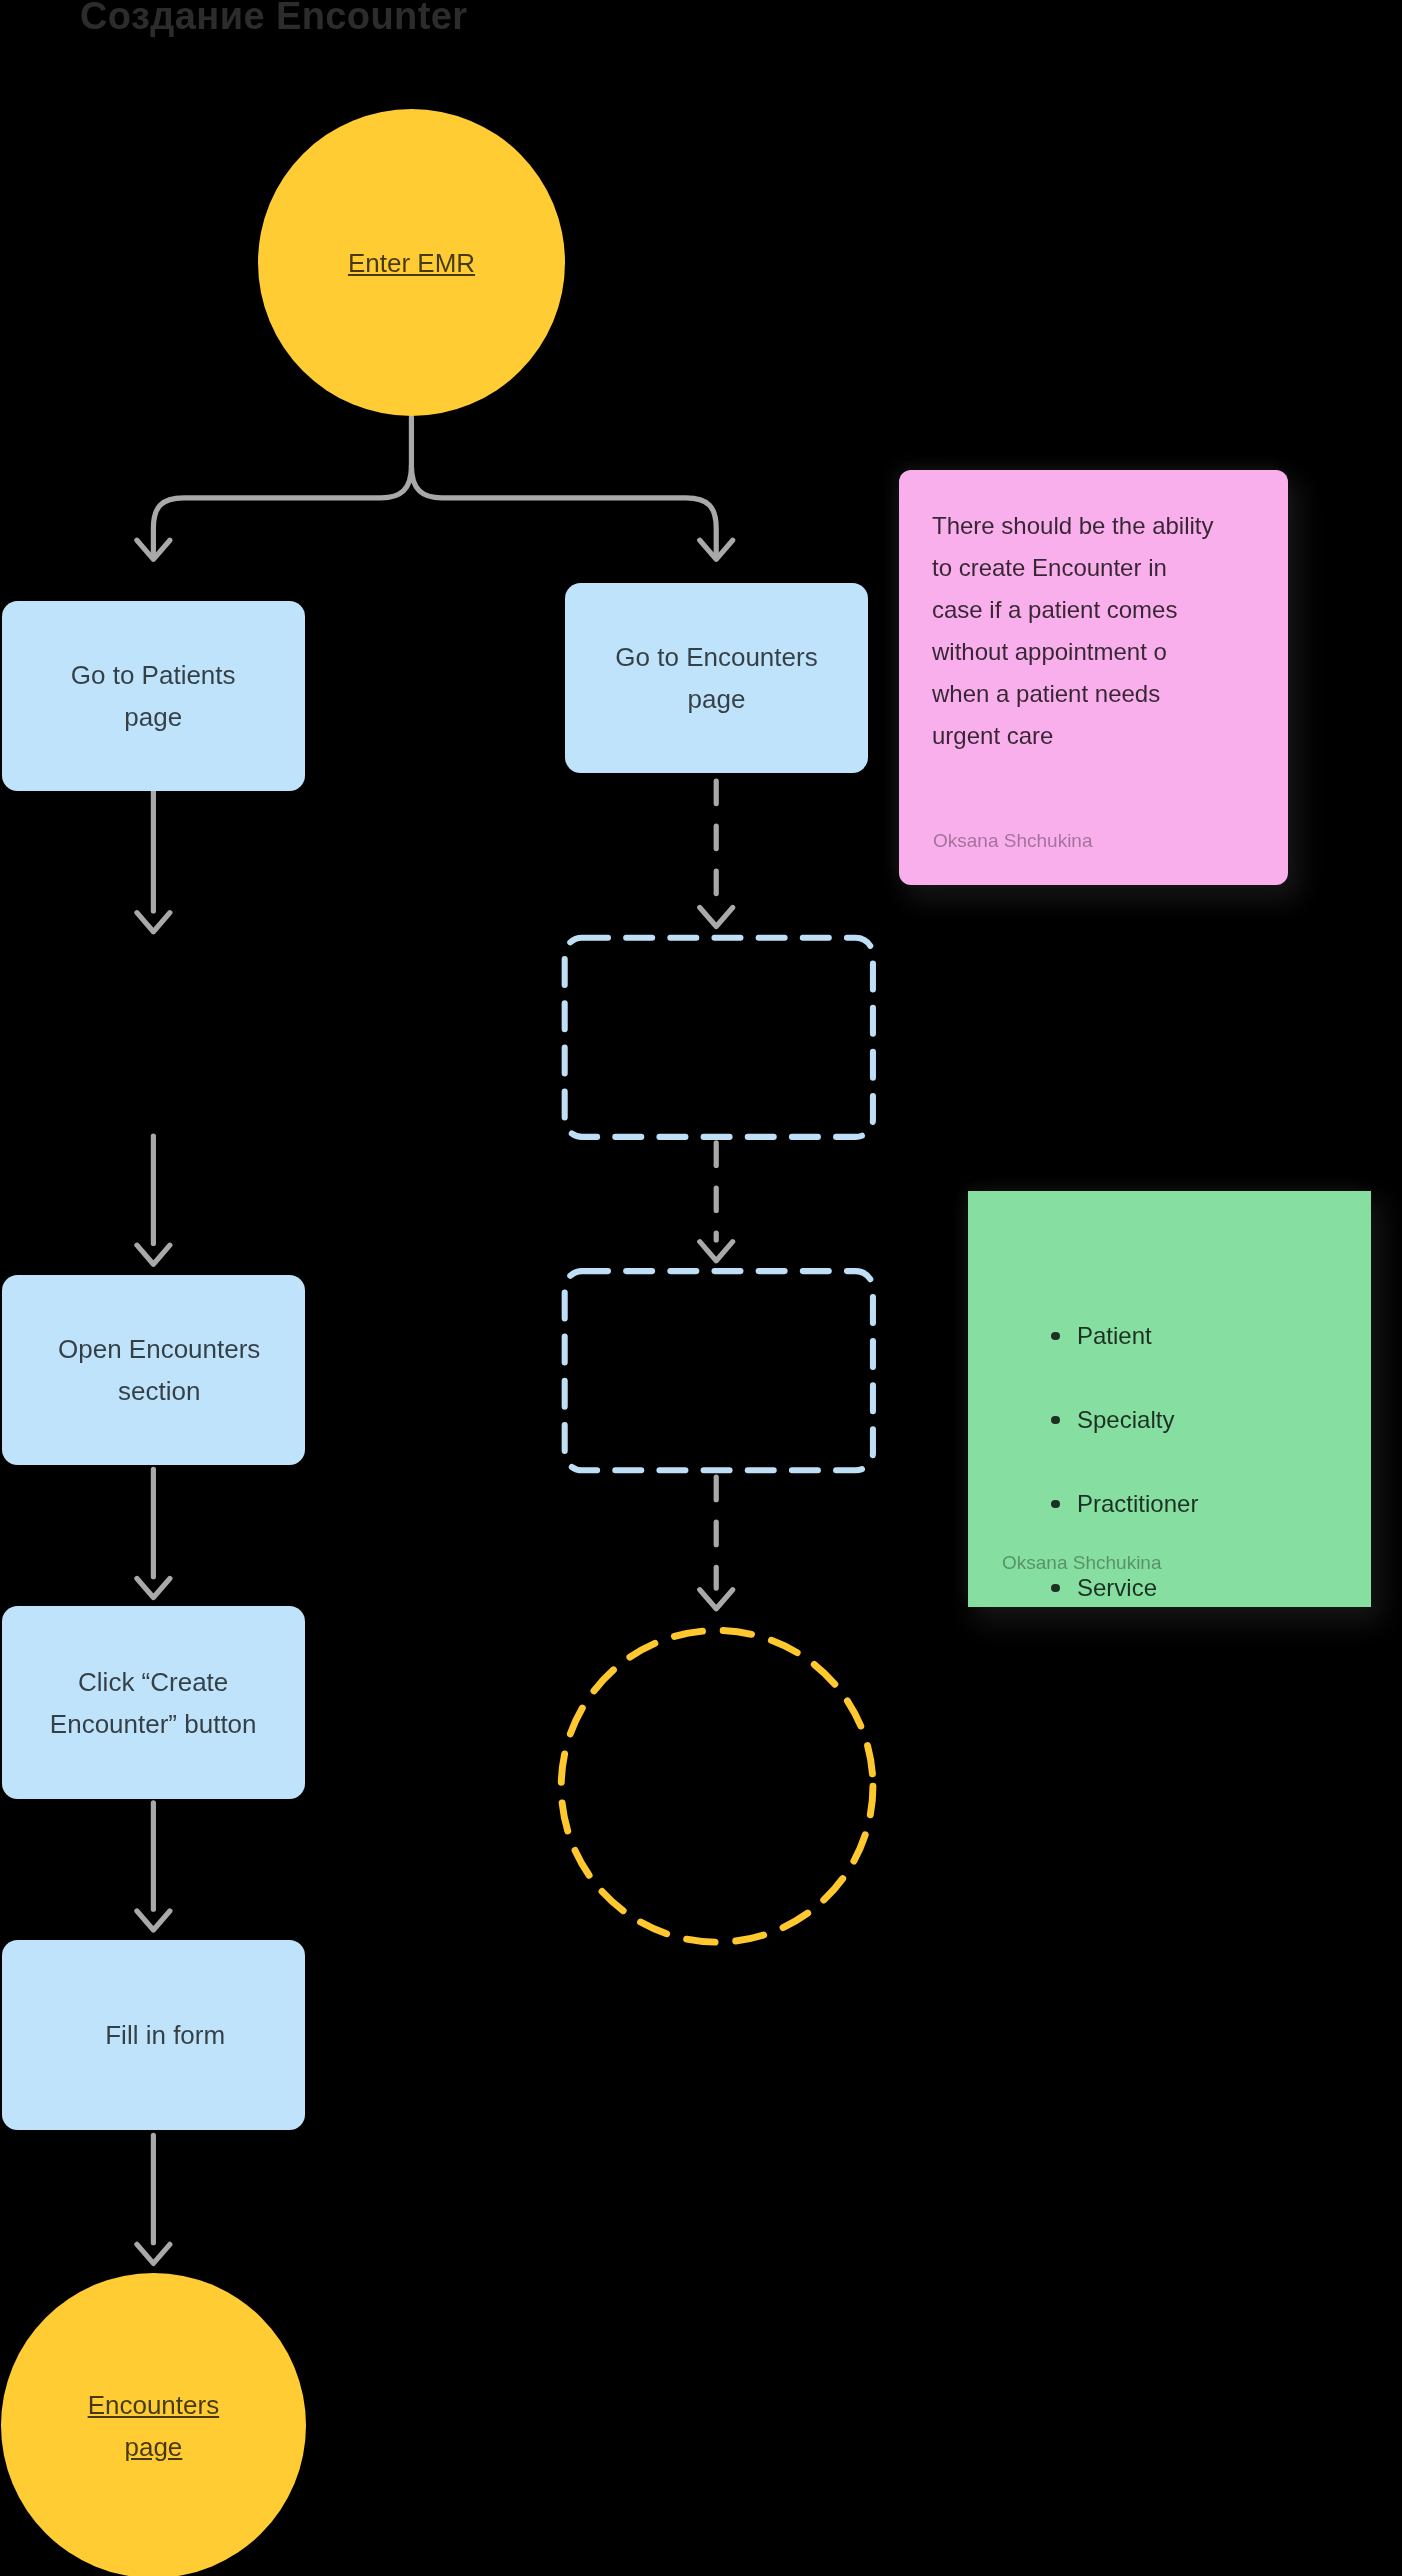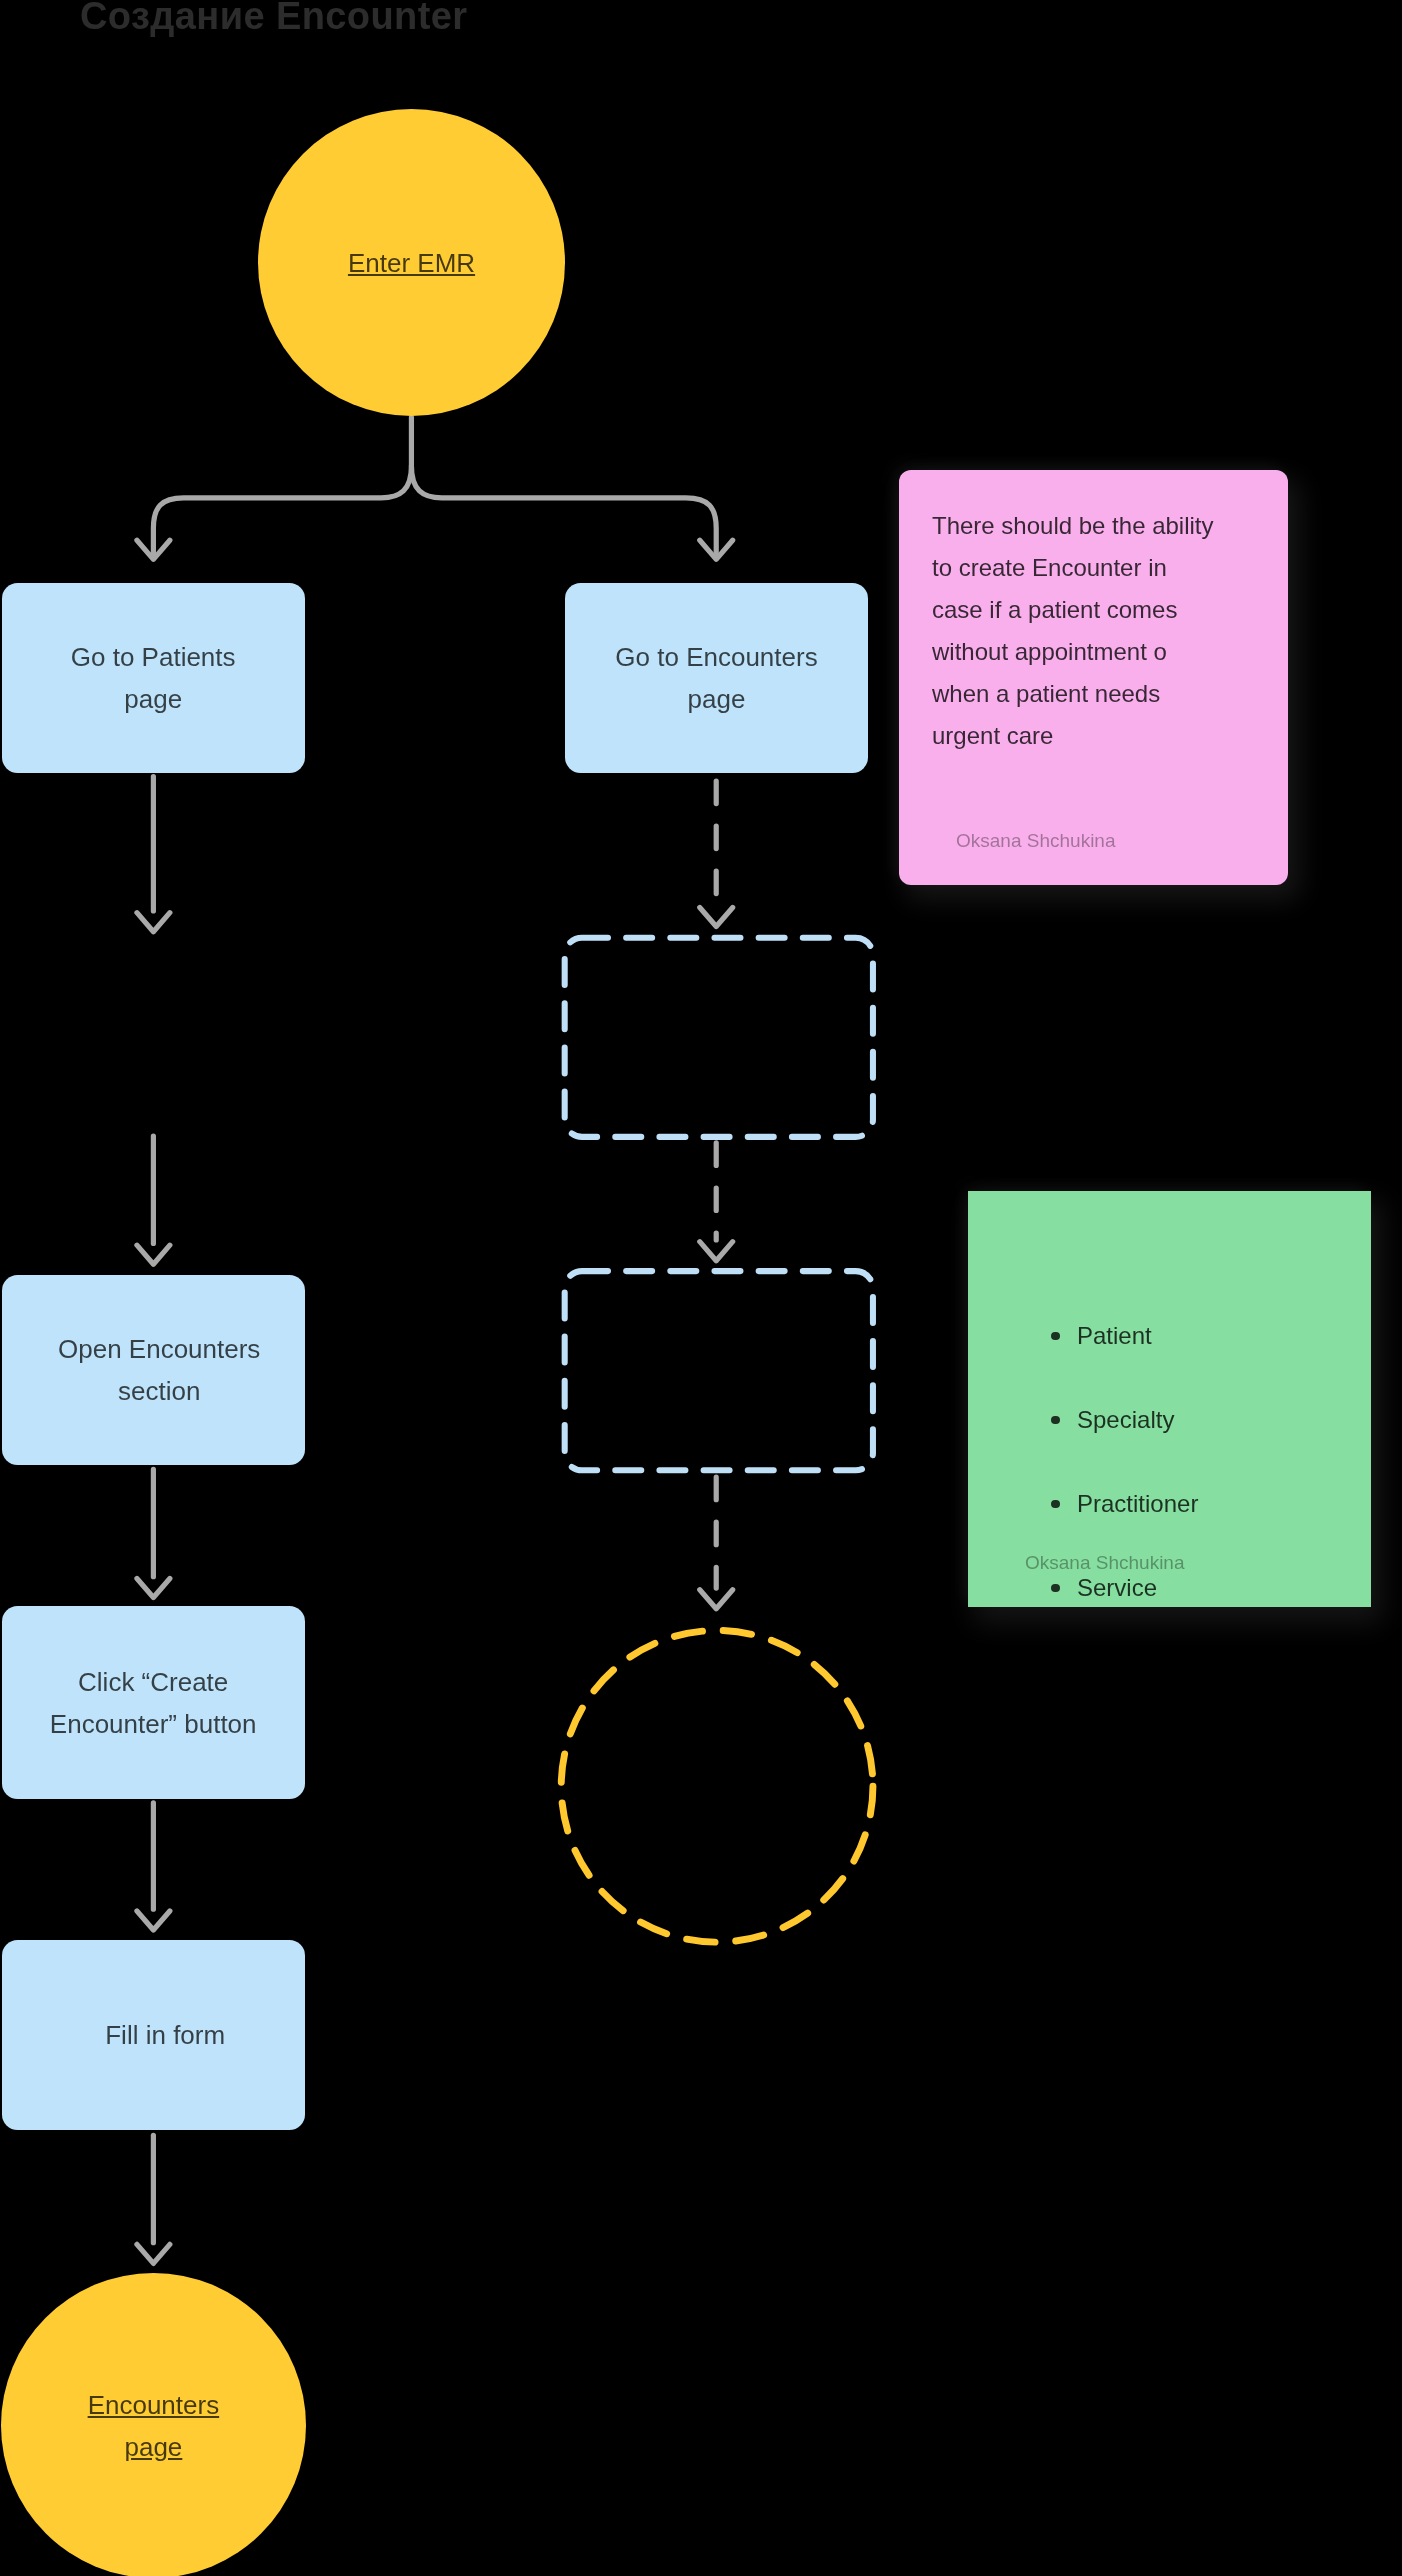--- a/index.html
+++ b/index.html
@@ -101,21 +101,20 @@
     width:8.7px; height:8.7px;
     border-radius:50%;
     background:rgba(0,0,0,0.78);
   }
   .note-author{
     position:absolute;
     left:34px; bottom:33px;
     font-size:19px;
     color:rgba(0,0,0,0.35);
     font-weight:400;
-    margin-left:23px;
   }
 </style>
 </head>
 <body>
 
 <div class="canvas">
 
   <div class="board-title">Создание Encounter</div>
 
   <svg class="wires" viewBox="0 0 1620 2975" fill="none">
@@ -163,21 +162,21 @@
 
     <rect class="stroke-dblue" x="652" y="1083" width="356" height="230" rx="20" stroke-width="7" stroke-dasharray="30 21" stroke-linecap="round"></rect>
     <rect class="stroke-dblue" x="652" y="1468" width="356" height="230" rx="20" stroke-width="7" stroke-dasharray="30 21" stroke-linecap="round"></rect>
     <circle class="stroke-dyellow" cx="828" cy="2063" r="180" stroke-width="8" stroke-dasharray="33 24" stroke-linecap="round"></circle>
   </svg>
 
   <div class="flow-node node-circle" style="left:258px; top:109px;">
     <span>Enter EMR</span>
   </div>
 
-  <div class="flow-node node-blue" style="left:1.7px; top:583px;text-align:center;">
+  <div class="flow-node node-blue" style="left:1.7px; top:601px;text-align:center;">
     <span>Go to Patients
 page</span>
   </div>
 
   <div class="flow-node node-blue" style="left:565px; top:583px;">
     <span>Go to Encounters
 page</span>
   </div>
 
 

